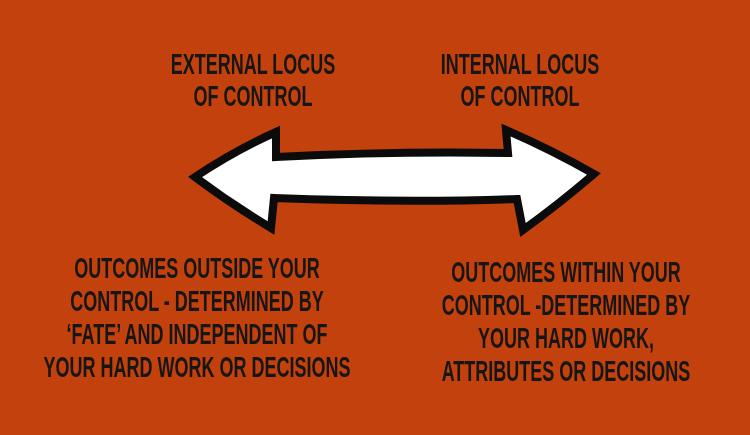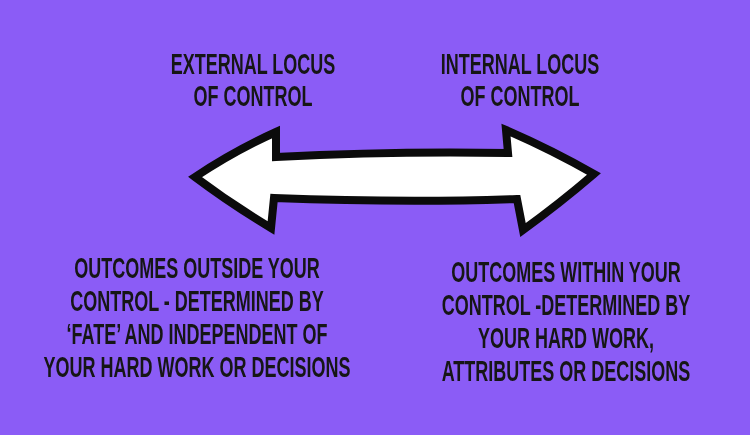--- a/index.html
+++ b/index.html
@@ -4,21 +4,21 @@
 <style>
   html, body {
     margin: 0;
     padding: 0;
     background: #ffffff;
   }
   .stage {
     position: relative;
     width: 750px;
     height: 435px;
-    background: #8b5cf6;
+    background: #c2410c;
     overflow: hidden;
     font-family: "Liberation Sans", sans-serif;
   }
   .heading, .desc {
     position: absolute;
     text-align: center;
     font-weight: 700;
     color: #161616;
     white-space: pre-line;
     letter-spacing: 0px;

